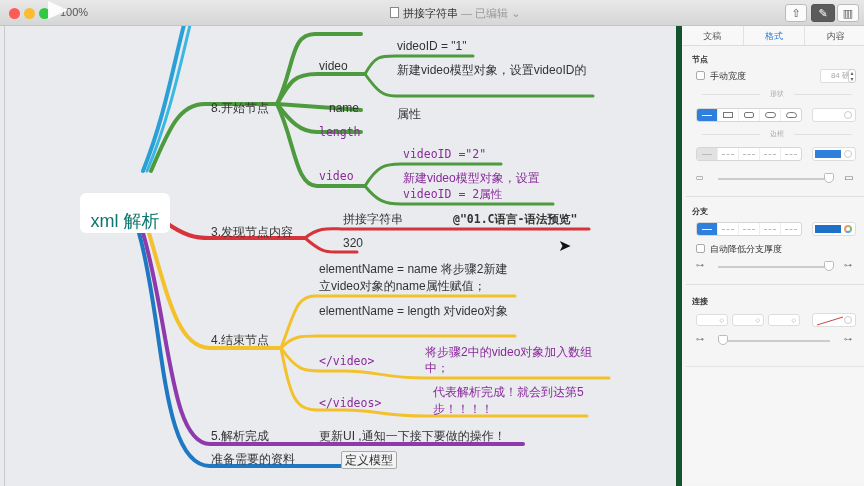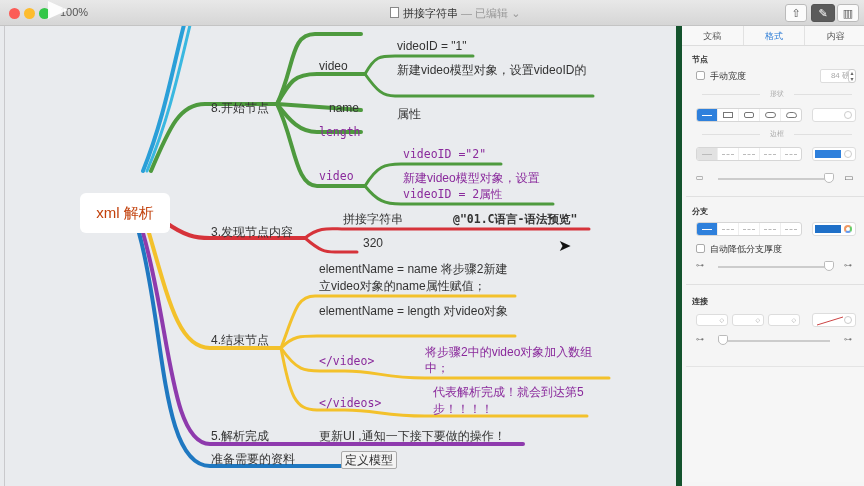--- a/index.html
+++ b/index.html
@@ -19,21 +19,21 @@
   .tb-btn { position: absolute; top: 4px; height: 18px; border: 1px solid #bbb; border-radius: 3px; background: #fbfbfb; display: flex; align-items: center; justify-content: center; font-size: 11px; color: #555; }
   .tb-share { left: 785px; width: 22px; }
   .tb-format { left: 811px; width: 24px; background: #5b5b5b; color: #fff; border-color: #555; }
   .tb-layout { left: 837px; width: 22px; }
 
   .canvas { position: absolute; left: 4px; top: 26px; width: 672px; height: 460px; background: #e9ebee; overflow: hidden; border-left: 1px solid #c9c9cc; }
   .canvas svg { position: absolute; left: 0; top: 0; }
   .node { position: absolute; font-size: 12px; color: #333; white-space: nowrap; line-height: 16px; }
   .node.mono { font-family: "DejaVu Sans Mono", monospace; color: #8a2a9c; font-size: 11.5px; }
   .node.purple { color: #8a2a9c; }
-  .root { position: absolute; left: 75px; top: 167px; width: 90px; height: 40px; background: #fff; border-radius: 6px; font-size: 15px; color: #c2410c; display: flex; align-items: center; justify-content: center; }
+  .root { position: absolute; left: 75px; top: 167px; width: 90px; height: 40px; background: #fff; border-radius: 6px; font-size: 18px; color: #0f766e; display: flex; align-items: flex-end; justify-content: center; }
   .boxed { border: 1px solid #aaa; background: #f3f3f3; padding: 0 3px; border-radius: 2px; }
 
   .inspector { position: absolute; left: 676px; top: 26px; width: 188px; height: 460px; background: #f5f5f5; border-left: 6px solid #14532d; }
   .insp-tabs { position: absolute; left: 0; top: 0; width: 184px; height: 20px; display: flex; border-bottom: 1px solid #ddd; background: #f8f8f8; }
   .insp-tab { flex: 1; text-align: center; font-size: 9px; color: #555; line-height: 20px; border-right: 1px solid #e2e2e2; }
   .insp-tab.active { color: #2a7bd6; }
   .insp-tab:last-child { border-right: none; }
   .sec-title { position: absolute; left: 10px; font-size: 8px; font-weight: bold; color: #333; }
   .check { position: absolute; left: 14px; width: 9px; height: 9px; border: 1px solid #aaa; background: #fff; border-radius: 2px; }
   .check-label { position: absolute; left: 28px; font-size: 9px; color: #333; }
@@ -139,21 +139,21 @@
     <span class="node" style="left:324px; top:74px;">name</span>
     <span class="node mono" style="left:314px; top:98px;">length</span>
     <span class="node mono" style="left:314px; top:142px;">video</span>
     <span class="node mono" style="left:398px; top:120px;">videoID ="2"</span>
     <span class="node purple" style="left:398px; top:144px;">新建video模型对象，设置</span>
     <span class="node mono" style="left:398px; top:160px;">videoID = 2属性</span>
 
     <span class="node" style="left:206px; top:198px;">3.发现节点内容</span>
     <span class="node" style="left:338px; top:185px;">拼接字符串</span>
     <span class="node mono" style="left:448px; top:185px; color:#333; font-weight:bold;">@"01.C语言-语法预览"</span>
-    <span class="node" style="left:338px; top:209px;margin-left:20px;">320</span>
+    <span class="node" style="left:338px; top:209px;">320</span>
     <span style="position:absolute; left:553px; top:210px; font-size:16px; color:#111;">➤</span>
 
     <span class="node" style="left:206px; top:306px;">4.结束节点</span>
     <span class="node" style="left:314px; top:235px;">elementName = name  将步骤2新建</span>
     <span class="node" style="left:314px; top:277px;">elementName = length  对video对象</span>
     <span class="node" style="left:314px; top:252px;">立video对象的name属性赋值；</span>
     <span class="node mono" style="left:314px; top:327px;">&lt;/video&gt;</span>
     <span class="node purple" style="left:420px; top:318px;">将步骤2中的video对象加入数组</span>
     <span class="node purple" style="left:420px; top:334px;">中；</span>
     <span class="node mono" style="left:314px; top:369px;">&lt;/videos&gt;</span>

